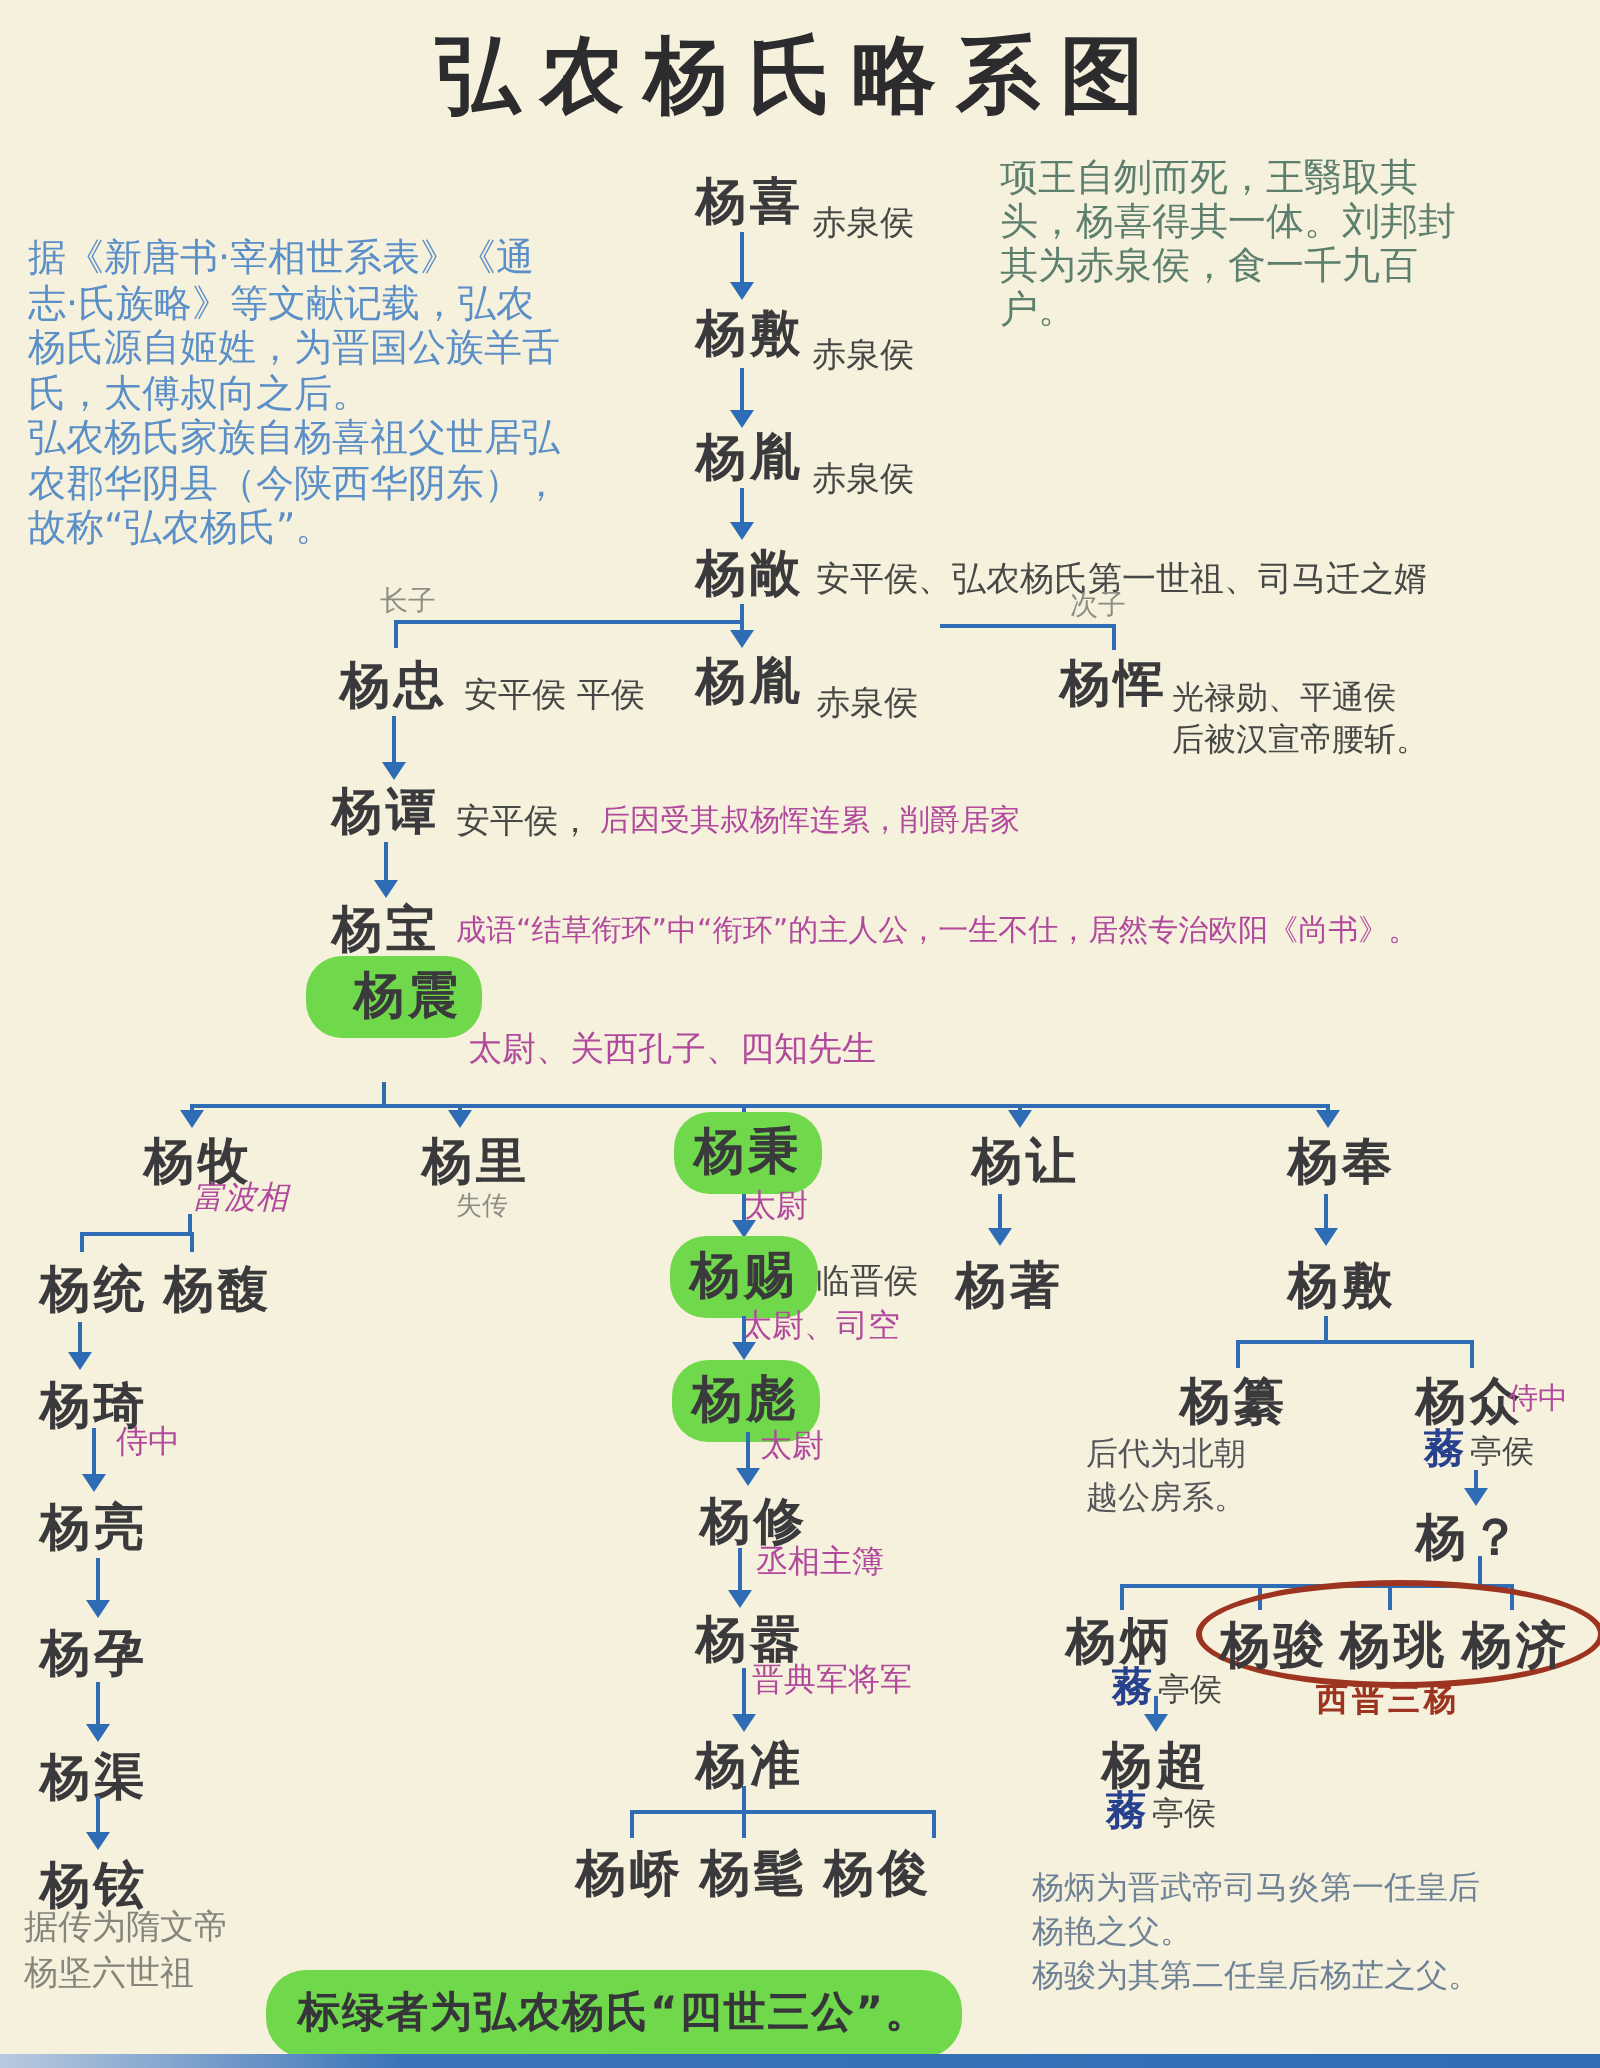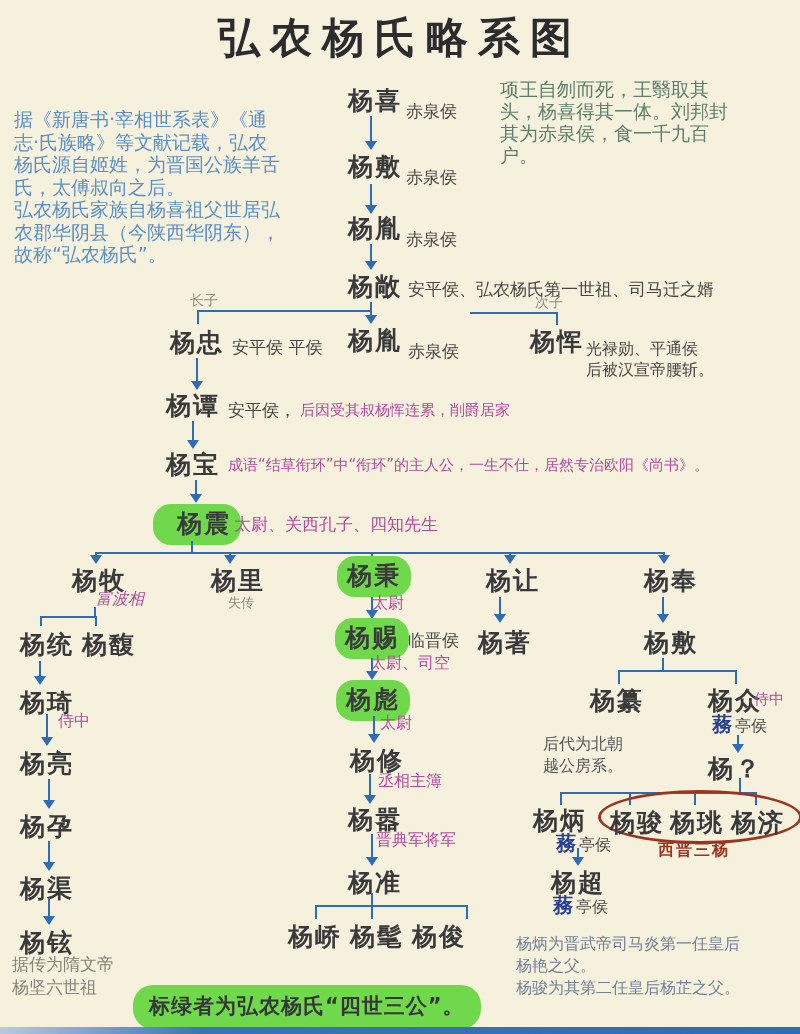--- a/index.html
+++ b/index.html
@@ -14,21 +14,21 @@
     font-size:42px;font-weight:700;letter-spacing:10px;color:#2c2c2e;
     font-family:"DejaVu Serif",serif;
   }
   .name{font-size:25px;font-weight:600;letter-spacing:2px;color:#3a3a3c;}
   .ann{font-size:16px;color:#474745;}
   .ann17{font-size:17px;color:#474745;}
   .purple{color:#b14a9c;}
   .gray{color:#8d8d83;}
   .small{font-size:13px;}
   .para{white-space:pre-line;line-height:22px;}
-  .blue-text{color:#5b8fc7;font-size:19px;line-height:22.5px;}
+  .blue-text{color:#5b8fc7;font-size:19px;line-height:22.5px;margin-top:10px;}
   .teal-text{color:#5d7f6d;font-size:19px;line-height:22px;}
   .bl-note{color:#85857c;font-size:17px;line-height:23px;}
   .br-note{color:#6f8296;font-size:16px;line-height:22px;}
   .vline{position:absolute;width:2px;background:#2e6cb5;}
   .hline{position:absolute;height:2px;background:#2e6cb5;}
   .arrow{position:absolute;width:2px;background:#2e6cb5;}
   .arrow::after{
     content:"";position:absolute;left:-5px;bottom:-8px;width:0;height:0;
     border-left:6px solid transparent;border-right:6px solid transparent;
     border-top:9px solid #2e6cb5;
@@ -108,21 +108,21 @@
 
 <div class="abs name" style="left:166px;top:389px;">杨谭</div>
 <div class="abs ann17" style="left:228px;top:399px;">安平侯，</div>
 <div class="abs ann purple" style="left:300px;top:401px;font-size:15px;">后因受其叔杨恽连累，削爵居家</div>
 <div class="arrow" style="left:192px;top:421px;height:20px;"></div>
 
 <div class="abs name" style="left:166px;top:448px;">杨宝</div>
 <div class="abs ann purple" style="left:228px;top:456px;font-size:15px;">成语“结草衔环”中“衔环”的主人公，一生不仕，居然专治欧阳《尚书》。</div>
 <div class="arrow" style="left:195px;top:480px;height:15px;"></div>
 
-<div class="pill" style="left:153px;top:504px;padding-left:24px;">
+<div class="pill" style="left:153px;top:478px;padding-left:24px;">
   <span class="name">杨震</span>
 </div>
 <div class="abs ann17 purple" style="left:234px;top:513px;">太尉、关西孔子、四知先生</div>
 
 <div class="vline" style="left:191px;top:541px;height:11px;"></div>
 <div class="hline" style="left:95px;top:552px;width:570px;"></div>
 <div class="arrow" style="left:95px;top:552px;height:4px;"></div>
 <div class="arrow" style="left:229px;top:552px;height:4px;"></div>
 <div class="vline" style="left:371px;top:552px;height:6px;"></div>
 <div class="arrow" style="left:509px;top:552px;height:4px;"></div>
@@ -199,21 +199,21 @@
 <div class="abs name" style="left:288px;top:920px;">杨峤</div>
 <div class="abs name" style="left:350px;top:920px;">杨髦</div>
 <div class="abs name" style="left:412px;top:920px;">杨俊</div>
 
 <div class="vline" style="left:662px;top:658px;height:12px;"></div>
 <div class="hline" style="left:618px;top:670px;width:118px;"></div>
 <div class="vline" style="left:618px;top:670px;height:14px;"></div>
 <div class="vline" style="left:735px;top:670px;height:14px;"></div>
 
 <div class="abs name" style="left:590px;top:684px;">杨纂</div>
-<div class="abs para ann" style="left:543px;top:716px;color:#55555a;margin-top:17px;">后代为北朝
+<div class="abs para ann" style="left:543px;top:716px;color:#55555a;">后代为北朝
 越公房系。</div>
 
 <div class="abs name" style="left:708px;top:684px;">杨众</div>
 <div class="abs ann purple" style="left:754px;top:690px;font-size:15px;">侍中</div>
 <div class="abs feng" style="left:712px;top:711px;">蓩</div>
 <div class="abs ann" style="left:735px;top:716px;">亭侯</div>
 <div class="arrow" style="left:737px;top:735px;height:10px;"></div>
 
 <div class="abs name" style="left:708px;top:752px;">杨？</div>
 <div class="vline" style="left:739px;top:778px;height:14px;"></div>

